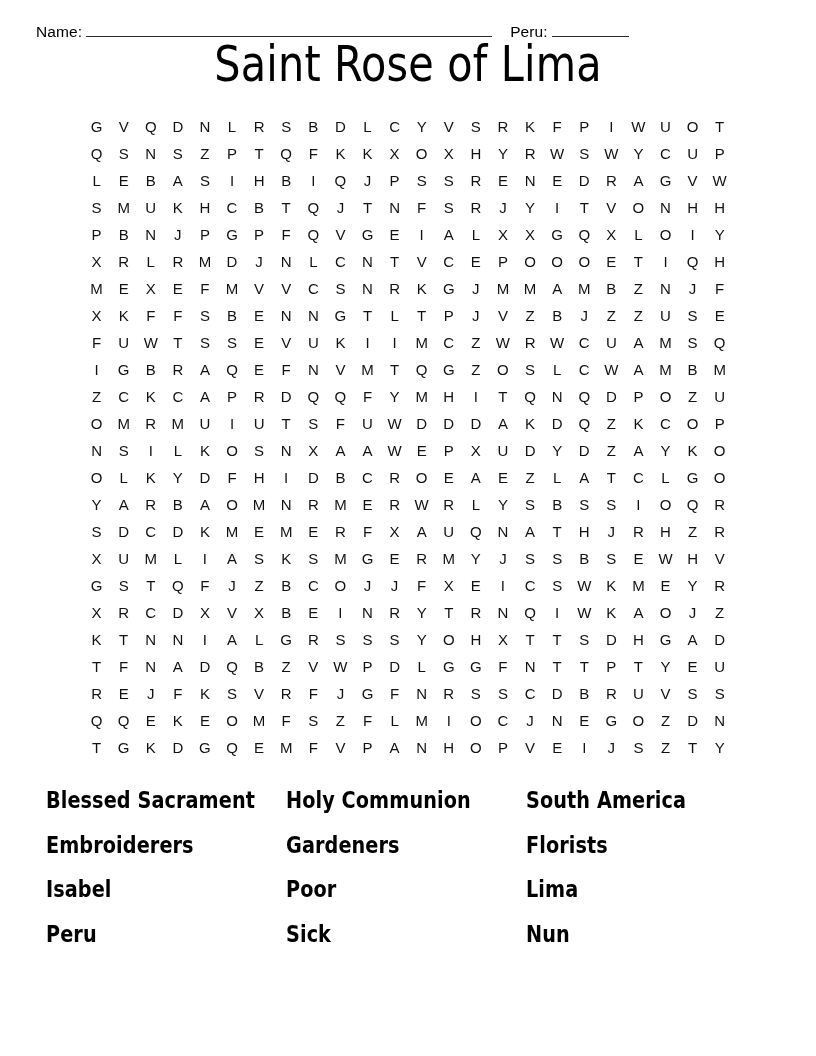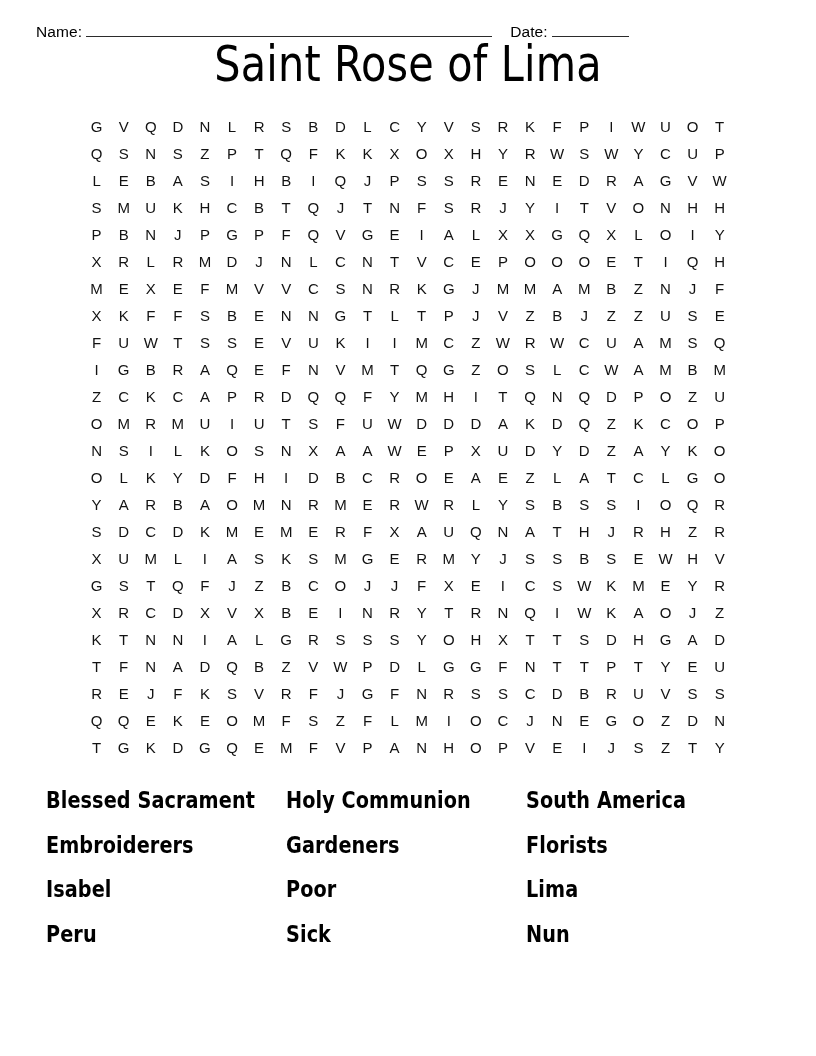--- a/index.html
+++ b/index.html
@@ -112,21 +112,21 @@
 </head>
 <body>
 
 <div class="header-row">
   <div class="field">
     <span class="field-label">Name:</span>
     <span class="field-rule name-rule"></span>
   </div>
   <div class="header-gap"></div>
   <div class="field">
-    <span class="field-label">Date:</span>
+    <span class="field-label">Peru:</span>
     <span class="field-rule date-rule"></span>
   </div>
 </div>
 
 <div class="title">Saint Rose of Lima</div>
 
 <div class="grid">
     <div class="cell">G</div>
     <div class="cell">V</div>
     <div class="cell">Q</div>

